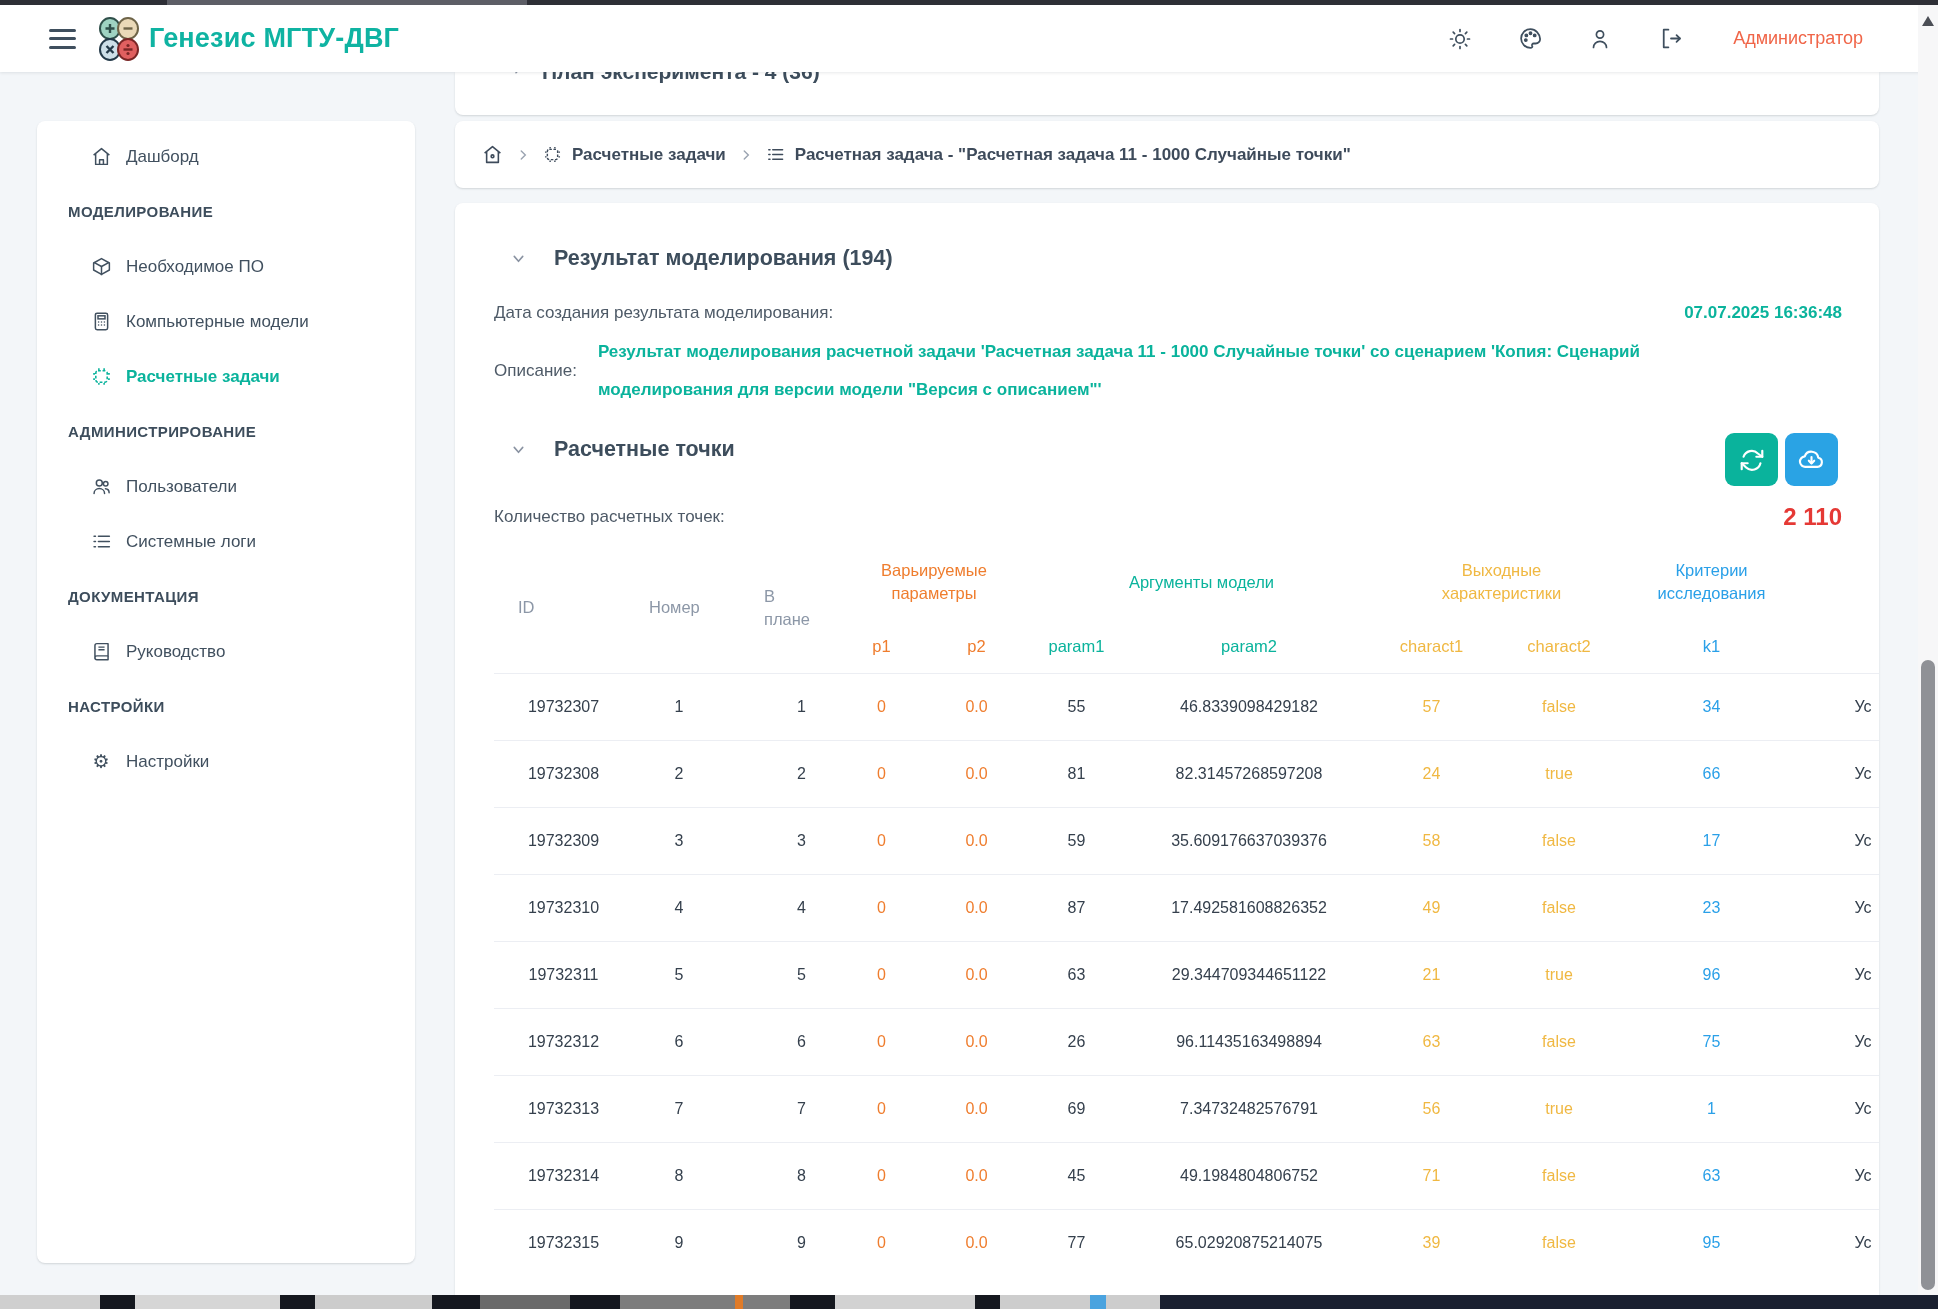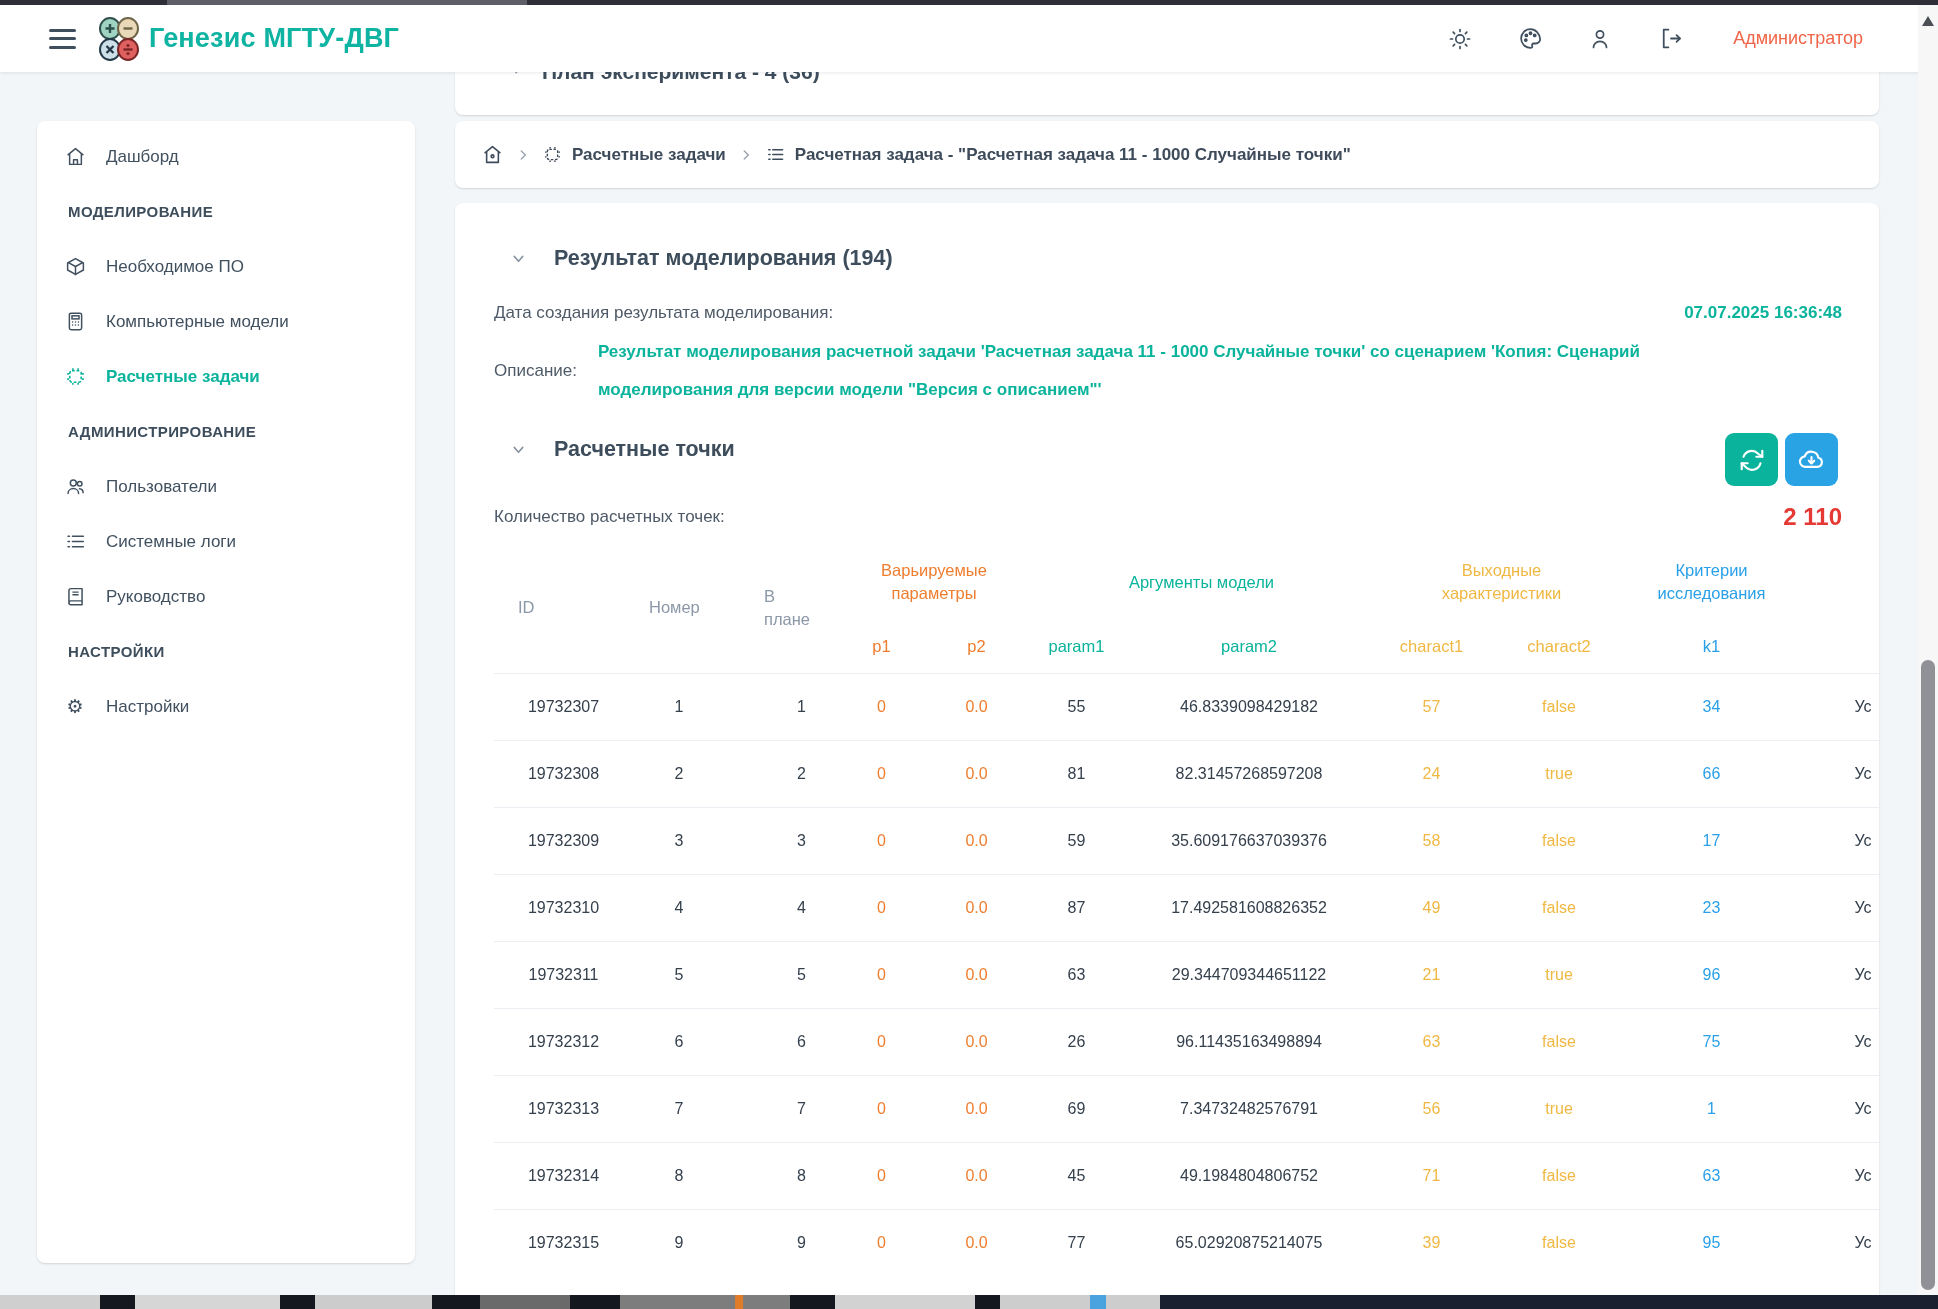--- a/index.html
+++ b/index.html
@@ -34,21 +34,21 @@
   .page { position:absolute; top:72px; left:0; width:1918px; height:1223px; overflow:hidden; }
 
   
   .sidebar-card {
     position:absolute; left:37px; top:49px; width:378px; height:1142px;
     background:#fff; border-radius:8px; box-shadow:0 1px 2px rgba(56,65,74,.18);
     padding-top:8px;
   }
   .nav-row { height:55px; display:flex; align-items:center; }
   .nav-header { padding-left:31px; font-size:15px; font-weight:700; letter-spacing:.4px; color:#3d4d5c; }
-  .nav-item { padding-left:27px; gap:20px; font-size:17px; color:#41505f; cursor:pointer;text-align:center; }
+  .nav-item { padding-left:53px; gap:14px; font-size:17px; color:#41505f; cursor:pointer;text-align:center; }
   .nav-item .nicon { width:22px; height:22px; display:flex; align-items:center; justify-content:center; flex:0 0 22px; }
   .nav-item.active { color:#0ab39c; font-weight:700; }
   .uicon { font-family:"DejaVu Sans",sans-serif; font-size:19px; line-height:1; }
 
   
   .cut-card {
     position:absolute; left:455px; top:0; width:1424px; height:43px;
     background:#fff; border-radius:0 0 8px 8px; overflow:hidden;
     box-shadow:0 1px 2px rgba(56,65,74,.18);
   }
@@ -260,20 +260,21 @@
     <div class="nav-row nav-item">
       <span class="nicon">
         <svg width="21" height="21" viewBox="0 0 24 24" fill="none" stroke="currentColor" stroke-width="1.7" stroke-linecap="round">
           <path d="M8.5 6h12.5M8.5 12h12.5M8.5 18h12.5"></path>
           <path d="M3.5 6h1.6M3.5 12h1.6M3.5 18h1.6"></path>
         </svg>
         </span>
       <span>Системные логи</span>
     </div>
 
+    <div class="nav-row nav-header">ДОКУМЕНТАЦИЯ</div>
     <div class="nav-row nav-item">
       <span class="nicon">
         <svg width="21" height="21" viewBox="0 0 24 24" fill="none" stroke="currentColor" stroke-width="1.7" stroke-linejoin="round">
           <path d="M4.5 19.2A2.3 2.3 0 0 1 6.8 17H19.5V3H6.8A2.3 2.3 0 0 0 4.5 5.3z"></path>
           <path d="M4.5 19.2a2.3 2.3 0 0 0 2.3 2.3h12.7V17"></path>
             <path d="M8.5 7h7M8.5 10h7"></path>
         </svg>
         </span>
       <span>Руководство</span>
     </div>

